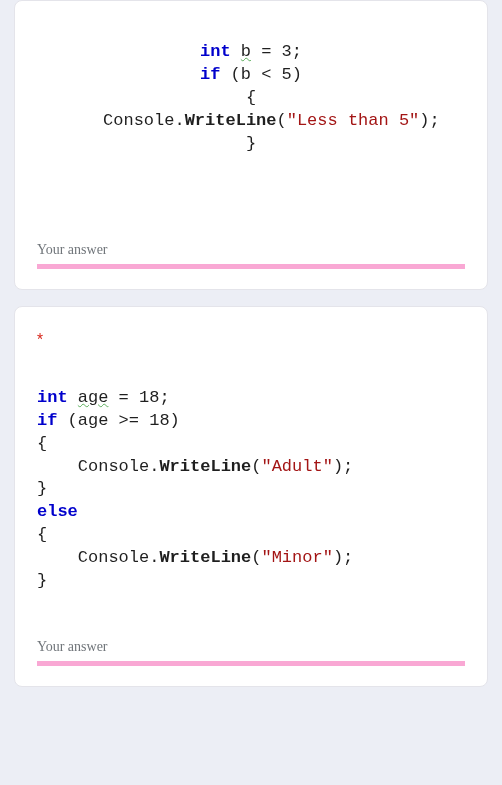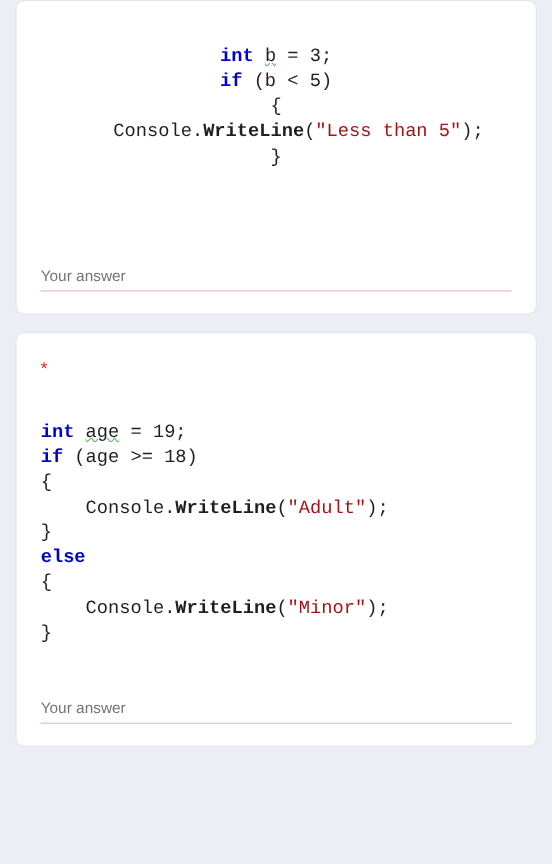--- a/index.html
+++ b/index.html
@@ -37,27 +37,27 @@
   .kw { color: #0000cc; font-weight: bold; }
   .var { text-decoration: underline wavy rgba(0,128,0,0.6); text-decoration-thickness: 1px; }
   .method { font-weight: bold; }
   .str { color: #a31515; }
   .answer-wrap {
     margin-top: 8px;
   }
   .answer-input {
     width: 100%;
     border: none;
-    border-bottom: 1px solid #f9a8d4;
+    border-bottom: 5px solid #f9a8d4;
     font-size: 14px;
     color: #202124;
     padding: 6px 0;
     outline: none;
     background: transparent;
-    font-family: Liberation Sans, sans-serif;
+    font-family: Liberation Serif, serif;
   }
   .answer-input::placeholder {
     color: #70757a;
   }
   .card.first {
     padding-top: 40px;
   }
   .card.first .code-block {
     margin-top: 0;
     text-align: center;
@@ -74,21 +74,21 @@
 <span>{</span>
 <span>    Console.</span><span class="method">WriteLine</span><span>(</span><span class="str">"Less than 5"</span><span>);</span>
 <span>}</span></div>
     <div class="answer-wrap">
       <input type="text" class="answer-input" placeholder="Your answer" style="">
     </div>
   </div>
 
   <div class="card">
     <div class="required">*</div>
-    <div class="code-block" style="margin-bottom:40px;"><span class="kw">int</span> <span class="var">age</span><span> = 19;</span>
+    <div class="code-block" style="margin-bottom:40px;"><span class="kw">int</span> <span class="var">age</span><span> = 18;</span>
 <span class="kw">if</span><span> (age &gt;= 18)</span>
 <span>{</span>
 <span>    Console.</span><span class="method">WriteLine</span><span>(</span><span class="str">"Adult"</span><span>);</span>
 <span>}</span>
 <span class="kw">else</span>
 <span>{</span>
 <span>    Console.</span><span class="method">WriteLine</span><span>(</span><span class="str">"Minor"</span><span>);</span>
 <span>}</span></div>
     <div class="answer-wrap">
       <input type="text" class="answer-input" placeholder="Your answer" style="">

